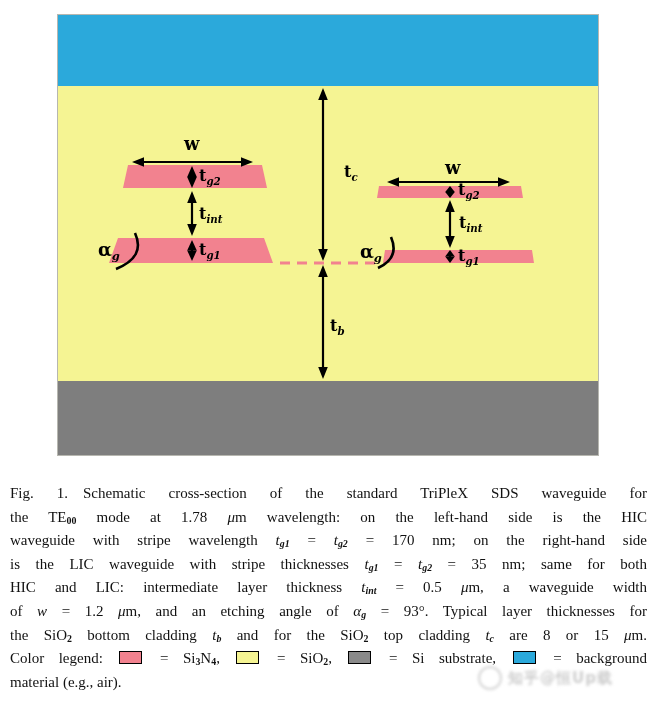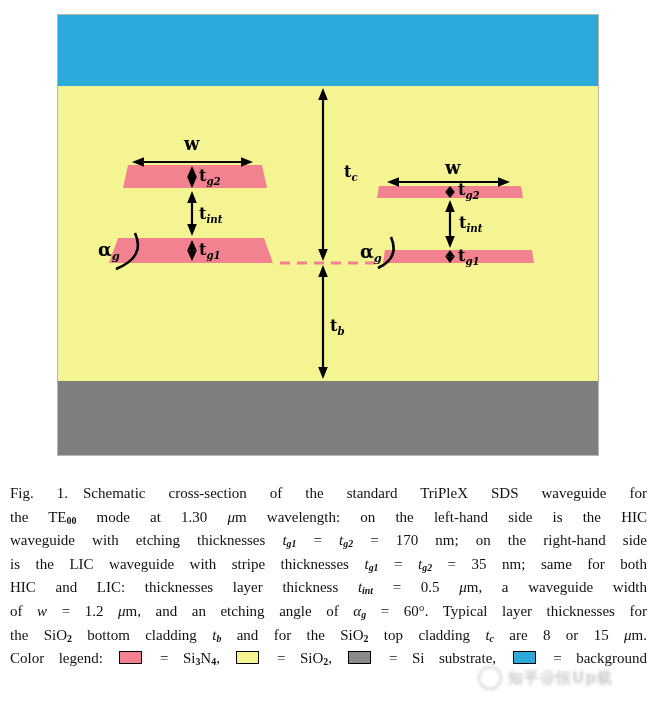--- a/index.html
+++ b/index.html
@@ -142,27 +142,28 @@
     <div class="dlabel big" style="left:40px;top:226px">
       <span>α</span><span class="sb">g</span>
     </div>
     <div class="dlabel big" style="left:302px;top:228px">
       <span>α</span><span class="sb">g</span>
     </div>
   </div>
 
   <div class="caption">
       <div class="cap-line"><span>Fig. 1.  Schematic cross-section of the standard TriPleX SDS waveguide for</span></div>
-      <div class="cap-line"><span>the TE</span><sub class="sb">00</sub><span> mode at 1.30 </span><span class="it">μ</span><span>m wavelength: on the left-hand side is the HIC</span></div>
-      <div class="cap-line"><span>waveguide with etching thicknesses </span><span class="it">t</span><sub class="sb it">g1</sub><span> = </span><span class="it">t</span><sub class="sb it">g2</sub><span> = 170 nm; on the right-hand side</span></div>
+      <div class="cap-line"><span>the TE</span><sub class="sb">00</sub><span> mode at 1.78 </span><span class="it">μ</span><span>m wavelength: on the left-hand side is the HIC</span></div>
+      <div class="cap-line"><span>waveguide with stripe wavelength </span><span class="it">t</span><sub class="sb it">g1</sub><span> = </span><span class="it">t</span><sub class="sb it">g2</sub><span> = 170 nm; on the right-hand side</span></div>
       <div class="cap-line"><span>is the LIC waveguide with stripe thicknesses </span><span class="it">t</span><sub class="sb it">g1</sub><span> = </span><span class="it">t</span><sub class="sb it">g2</sub><span> = 35 nm; same for both</span></div>
-      <div class="cap-line"><span>HIC and LIC: thicknesses layer thickness </span><span class="it">t</span><sub class="sb it">int</sub><span> = 0.5 </span><span class="it">μ</span><span>m, a waveguide width</span></div>
-      <div class="cap-line"><span>of </span><span class="it">w</span><span> = 1.2 </span><span class="it">μ</span><span>m, and an etching angle of </span><span class="it">α</span><sub class="sb it">g</sub><span> = 60°. Typical layer thicknesses for</span></div>
+      <div class="cap-line"><span>HIC and LIC: intermediate layer thickness </span><span class="it">t</span><sub class="sb it">int</sub><span> = 0.5 </span><span class="it">μ</span><span>m, a waveguide width</span></div>
+      <div class="cap-line"><span>of </span><span class="it">w</span><span> = 1.2 </span><span class="it">μ</span><span>m, and an etching angle of </span><span class="it">α</span><sub class="sb it">g</sub><span> = 93°. Typical layer thicknesses for</span></div>
       <div class="cap-line"><span>the SiO</span><sub class="sb">2</sub><span> bottom cladding </span><span class="it">t</span><sub class="sb it">b</sub><span> and for the SiO</span><sub class="sb">2</sub><span> top cladding </span><span class="it">t</span><sub class="sb it">c</sub><span> are 8 or 15 </span><span class="it">μ</span><span>m.</span></div>
       <div class="cap-line"><span>Color legend: </span><span class="swatch" style="background: rgb(242, 130, 143);"></span><span> = Si</span><sub class="sb">3</sub><span>N</span><sub class="sb">4</sub><span>, </span><span class="swatch" style="background: rgb(245, 244, 147);"></span><span> = SiO</span><sub class="sb">2</sub><span>, </span><span class="swatch" style="background: rgb(138, 138, 138);"></span><span> = Si substrate, </span><span class="swatch" style="background: rgb(43, 169, 219);"></span><span> = background</span></div>
+      <div class="cap-line last"><span>material (e.g., air).</span></div>
     </div>
 
   <div class="wm">
     <span class="wm-logo"></span>
     <span class="wm-text">知乎@恒Up载</span>
   </div>
 
 </div>
 
 </body></html>

